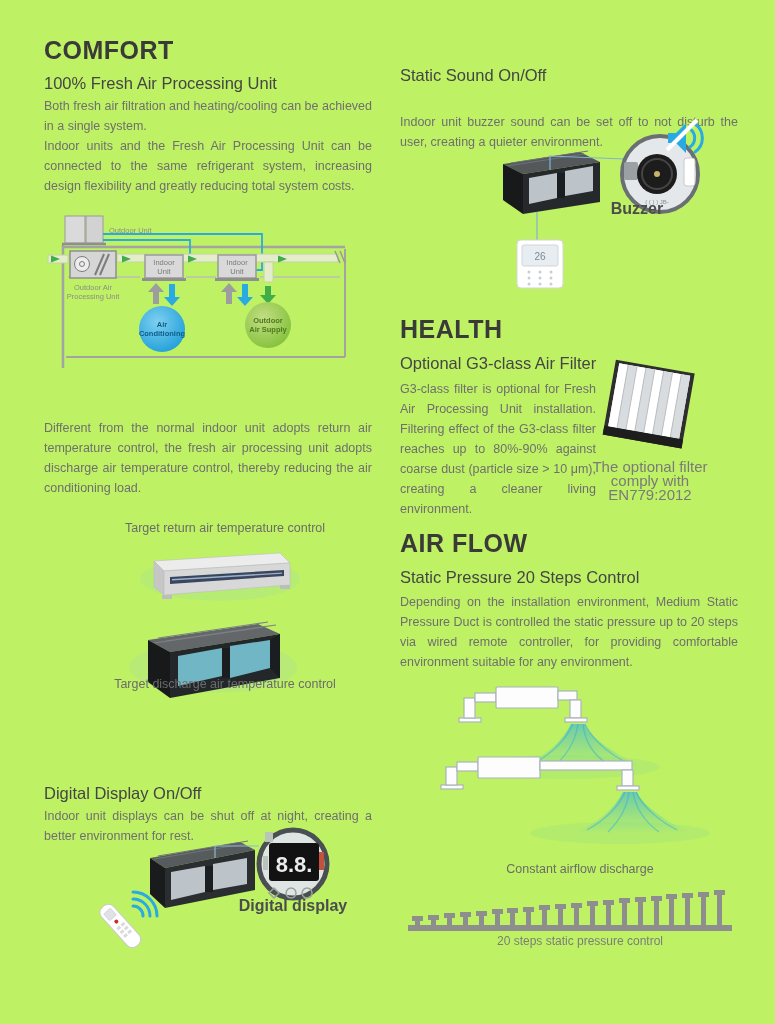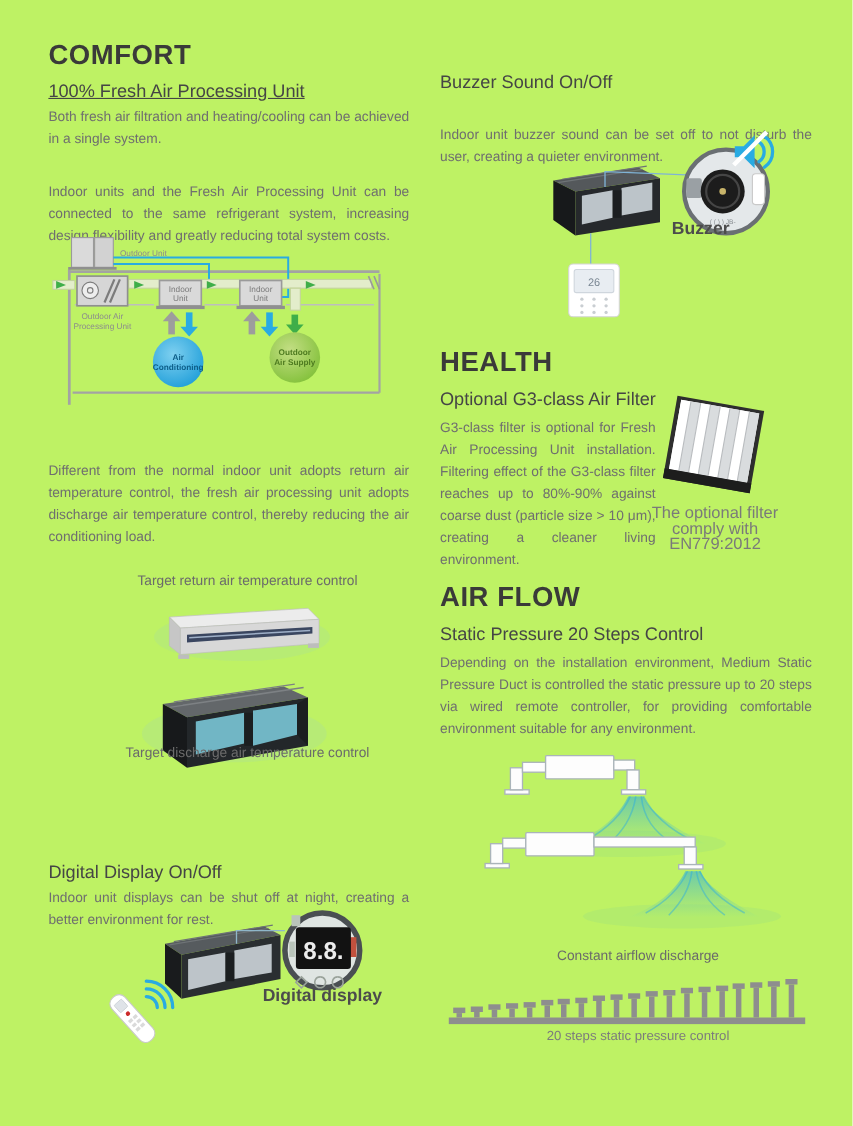--- a/index.html
+++ b/index.html
@@ -21,23 +21,23 @@
   .step-bar .s-cap{width:11px;height:5px;background:#8e8e8e;}
   .step-bar .s-stem{width:5px;flex:1;background:#8e8e8e;}
 </style>
 </head>
 <body>
 
 <div class="page">
 
   <div class="abs h1" style="left:44px;top:36px;">COMFORT</div>
 
-  <div class="abs h2" style="left:44px;top:74px;text-decoration:underline;">100% Fresh Air Processing Unit</div>
+  <div class="abs h2" style="left:44px;top:74px;">100% Fresh Air Processing Unit</div>
   <div class="abs body-text" style="left:44px;top:96px;width:328px;">Both fresh air filtration and heating/cooling can be achieved in a single system.</div>
-  <div class="abs body-text" style="left:44px;top:136px;width:328px;margin-top:28px;">Indoor units and the Fresh Air Processing Unit can be connected to the same refrigerant system, increasing design flexibility and greatly reducing total system costs.</div>
+  <div class="abs body-text" style="left:44px;top:136px;width:328px;">Indoor units and the Fresh Air Processing Unit can be connected to the same refrigerant system, increasing design flexibility and greatly reducing total system costs.</div>
 
   <svg class="abs" style="left:40px;top:210px;" width="330" height="165" viewBox="0 0 330 165">
     <defs>
       <radialGradient id="blueBall" cx="40%" cy="35%" r="75%">
         <stop offset="0%" stop-color="#7ed0f0"></stop>
           <stop offset="100%" stop-color="#1b9cd8"></stop>
       </radialGradient>
       <radialGradient id="greenBall" cx="40%" cy="35%" r="75%">
         <stop offset="0%" stop-color="#c3de84"></stop>
           <stop offset="100%" stop-color="#7fbf36"></stop>
@@ -193,21 +193,21 @@
     </g>
 
     <g stroke="#29abe2" stroke-width="3" fill="none" stroke-linecap="round">
       <path d="M78,78 A10,10 0 0 1 88,88"></path>
       <path d="M78,71 A17,17 0 0 1 95,88"></path>
       <path d="M78,64 A24,24 0 0 1 102,88"></path>
     </g>
   </svg>
   <div class="abs caption-bold" style="left:228px;top:897px;width:130px;">Digital display</div>
 
-  <div class="abs h2" style="left:400px;top:66px;">Buzzer Sound On/Off</div>
+  <div class="abs h2" style="left:400px;top:66px;">Static Sound On/Off</div>
   <div class="abs body-text" style="left:400px;top:76px;width:338px;margin-top:36px;">Indoor unit buzzer sound can be set off to not disturb the user, creating a quieter environment.</div>
 
   <svg class="abs" style="left:485px;top:112px;" width="260" height="195" viewBox="0 0 260 195">
 
     <g>
       <polygon points="18,52 95,40 115,50 38,62" fill="#54585b"></polygon>
       <path d="M26,51 L103,39 M22,54 L99,42" stroke="#6e7376" stroke-width="1"></path>
       <polygon points="18,52 38,62 38,102 18,88" fill="#17191b"></polygon>
       <polygon points="38,62 115,50 115,90 38,102" fill="#26292c"></polygon>
       <polygon points="44,66 72,61 72,86 44,92" fill="#cdd5da" opacity="0.9"></polygon>

